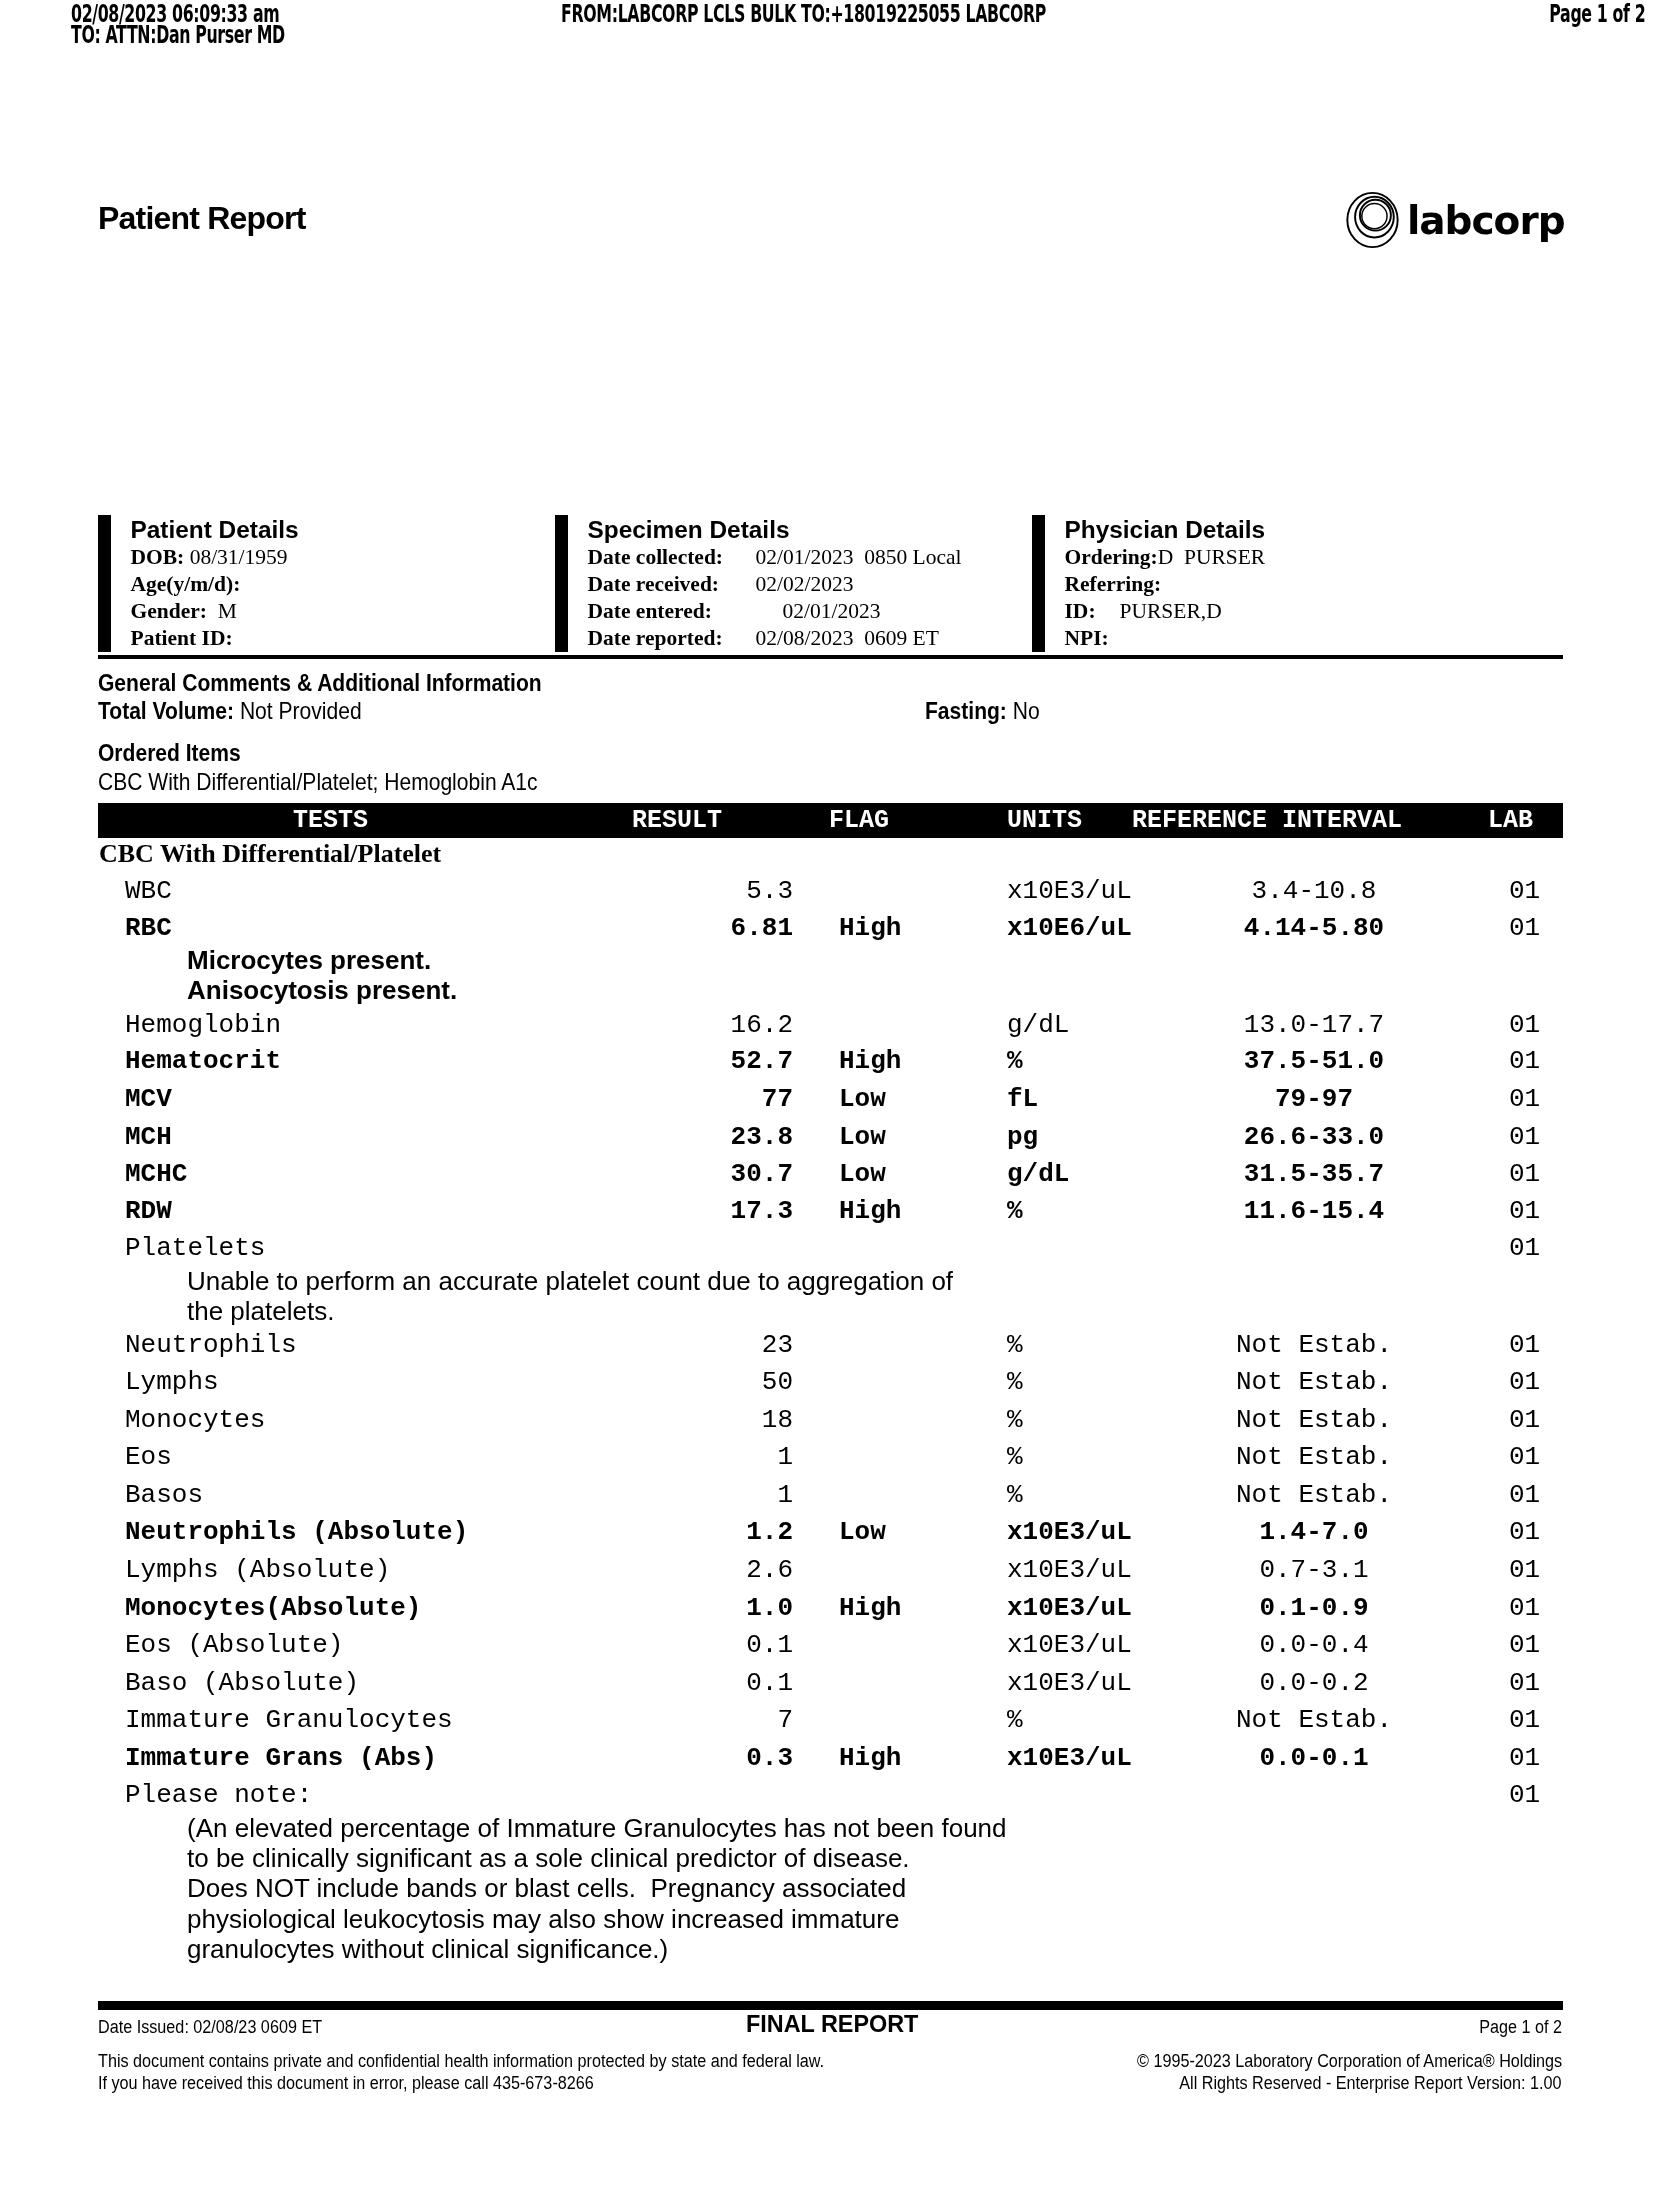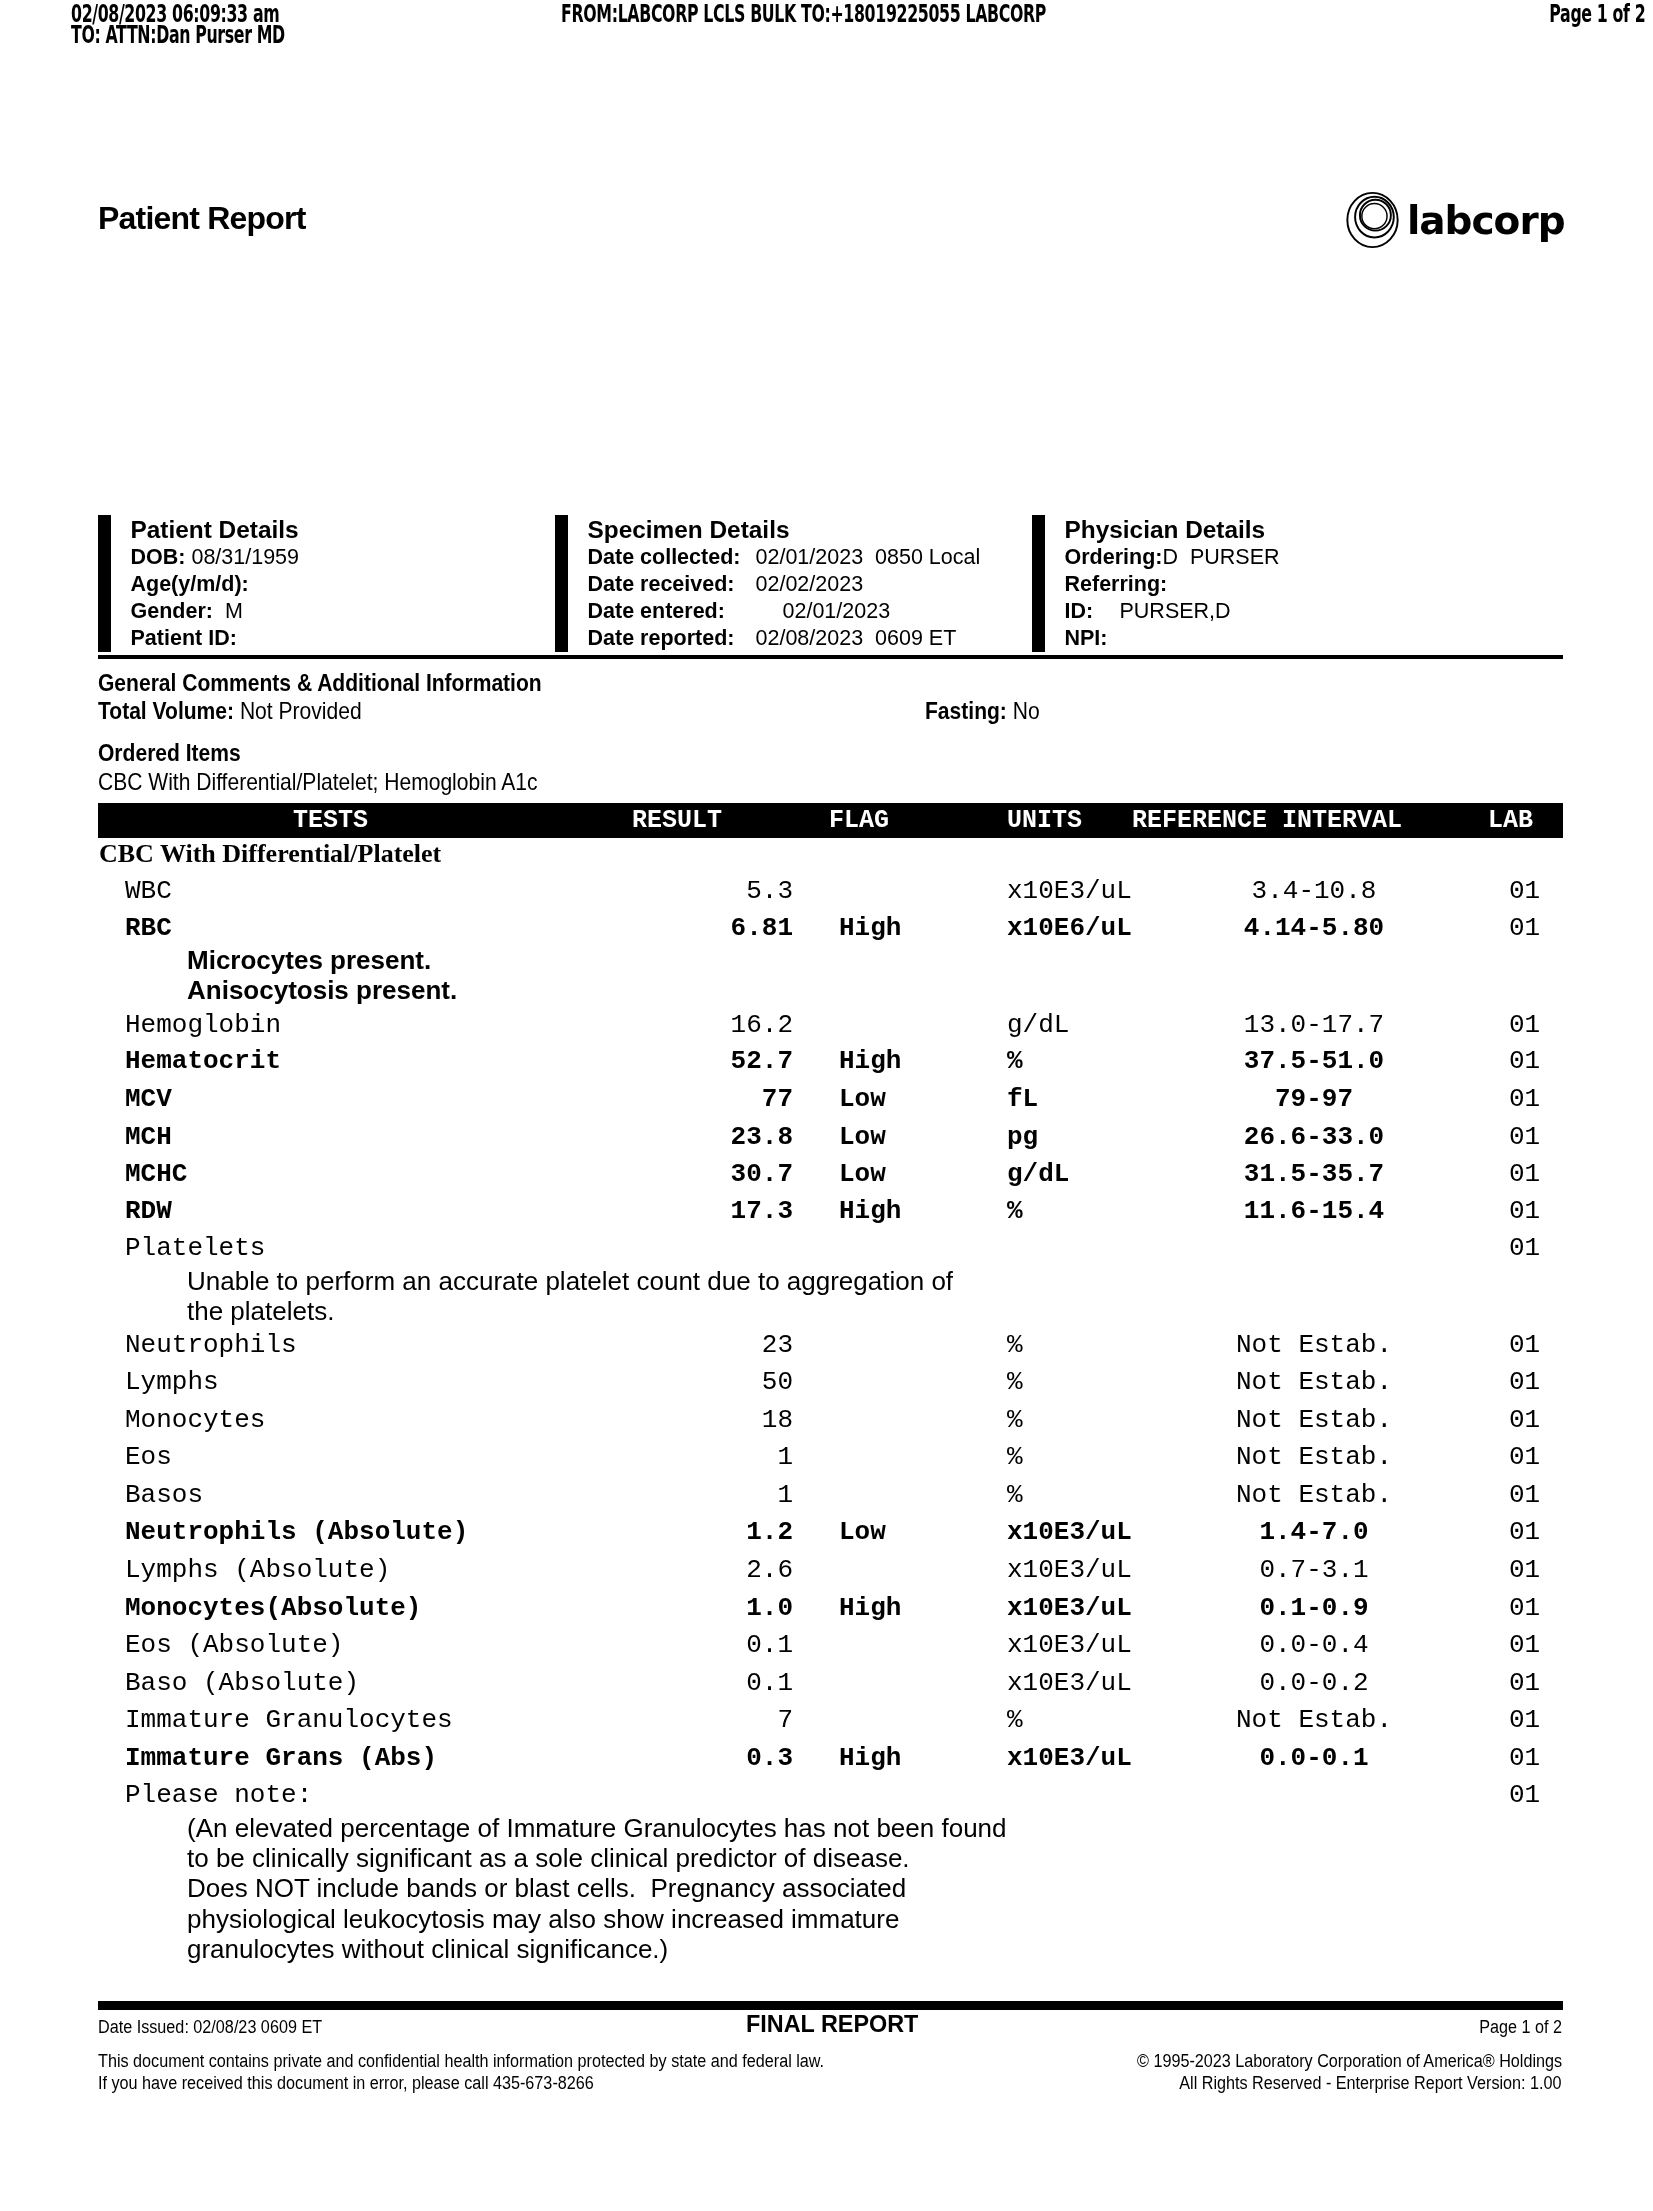--- a/index.html
+++ b/index.html
@@ -5,21 +5,21 @@
   html, body { margin:0; padding:0; background:#fff; }
   body { width:1653px; height:2212px; position:relative; overflow:hidden; color:#000; }
   .abs { position:absolute; }
   .fax { font-family:"DejaVu Sans Condensed","DejaVu Sans",sans-serif; font-size:24.4px; line-height:24.4px; transform:scaleX(0.72); transform-origin:left top; white-space:nowrap; font-weight:bold; letter-spacing:-0.5px; }
   .fax.right { transform-origin:right top; }
   .title { font-family:"Liberation Sans",sans-serif; font-weight:bold; font-size:32px; letter-spacing:-0.8px; }
   .logo { display:flex; align-items:center; gap:5.9px; }
   .logo-text { font-family:"DejaVu Sans",sans-serif; font-weight:bold; font-size:39px; letter-spacing:-1px; }
   .detail-block { position:absolute; top:515px; height:137px; border-left:13.7px solid #000; padding-left:19.5px; font-family:"Liberation Sans",sans-serif; font-size:21.5px; line-height:27px; }
   .detail-block .hdr { font-weight:bold; font-size:24.4px; line-height:29px; }
-  .detail-block .row { white-space:nowrap; }
+  .detail-block .row { white-space:nowrap;font-family:Liberation Serif, serif; }
   .detail-block b { font-weight:bold; }
   .rule-thick { position:absolute; left:98px; width:1465px; height:3.9px; background:#000; }
   .gen { font-family:"Liberation Sans",sans-serif; font-size:23.4px; line-height:29px; transform:scaleX(0.9); transform-origin:left top; white-space:nowrap; }
   .gen b { font-weight:bold; }
   .thead { position:absolute; left:98px; top:803px; width:1465px; height:35px; background:#000; color:#fff; font-family:"Liberation Mono",monospace; font-weight:bold; font-size:25px; line-height:35px; }
   .thead span { position:absolute; top:0; white-space:nowrap; }
   .mono { font-family:"Liberation Mono",monospace; font-size:26px; white-space:nowrap; }
   .row-line { position:absolute; left:12px; width:1631px; height:37px;padding-left:33px; }
   .row-line > span { position:absolute; top:0; }
   .bold { font-weight:bold; }

